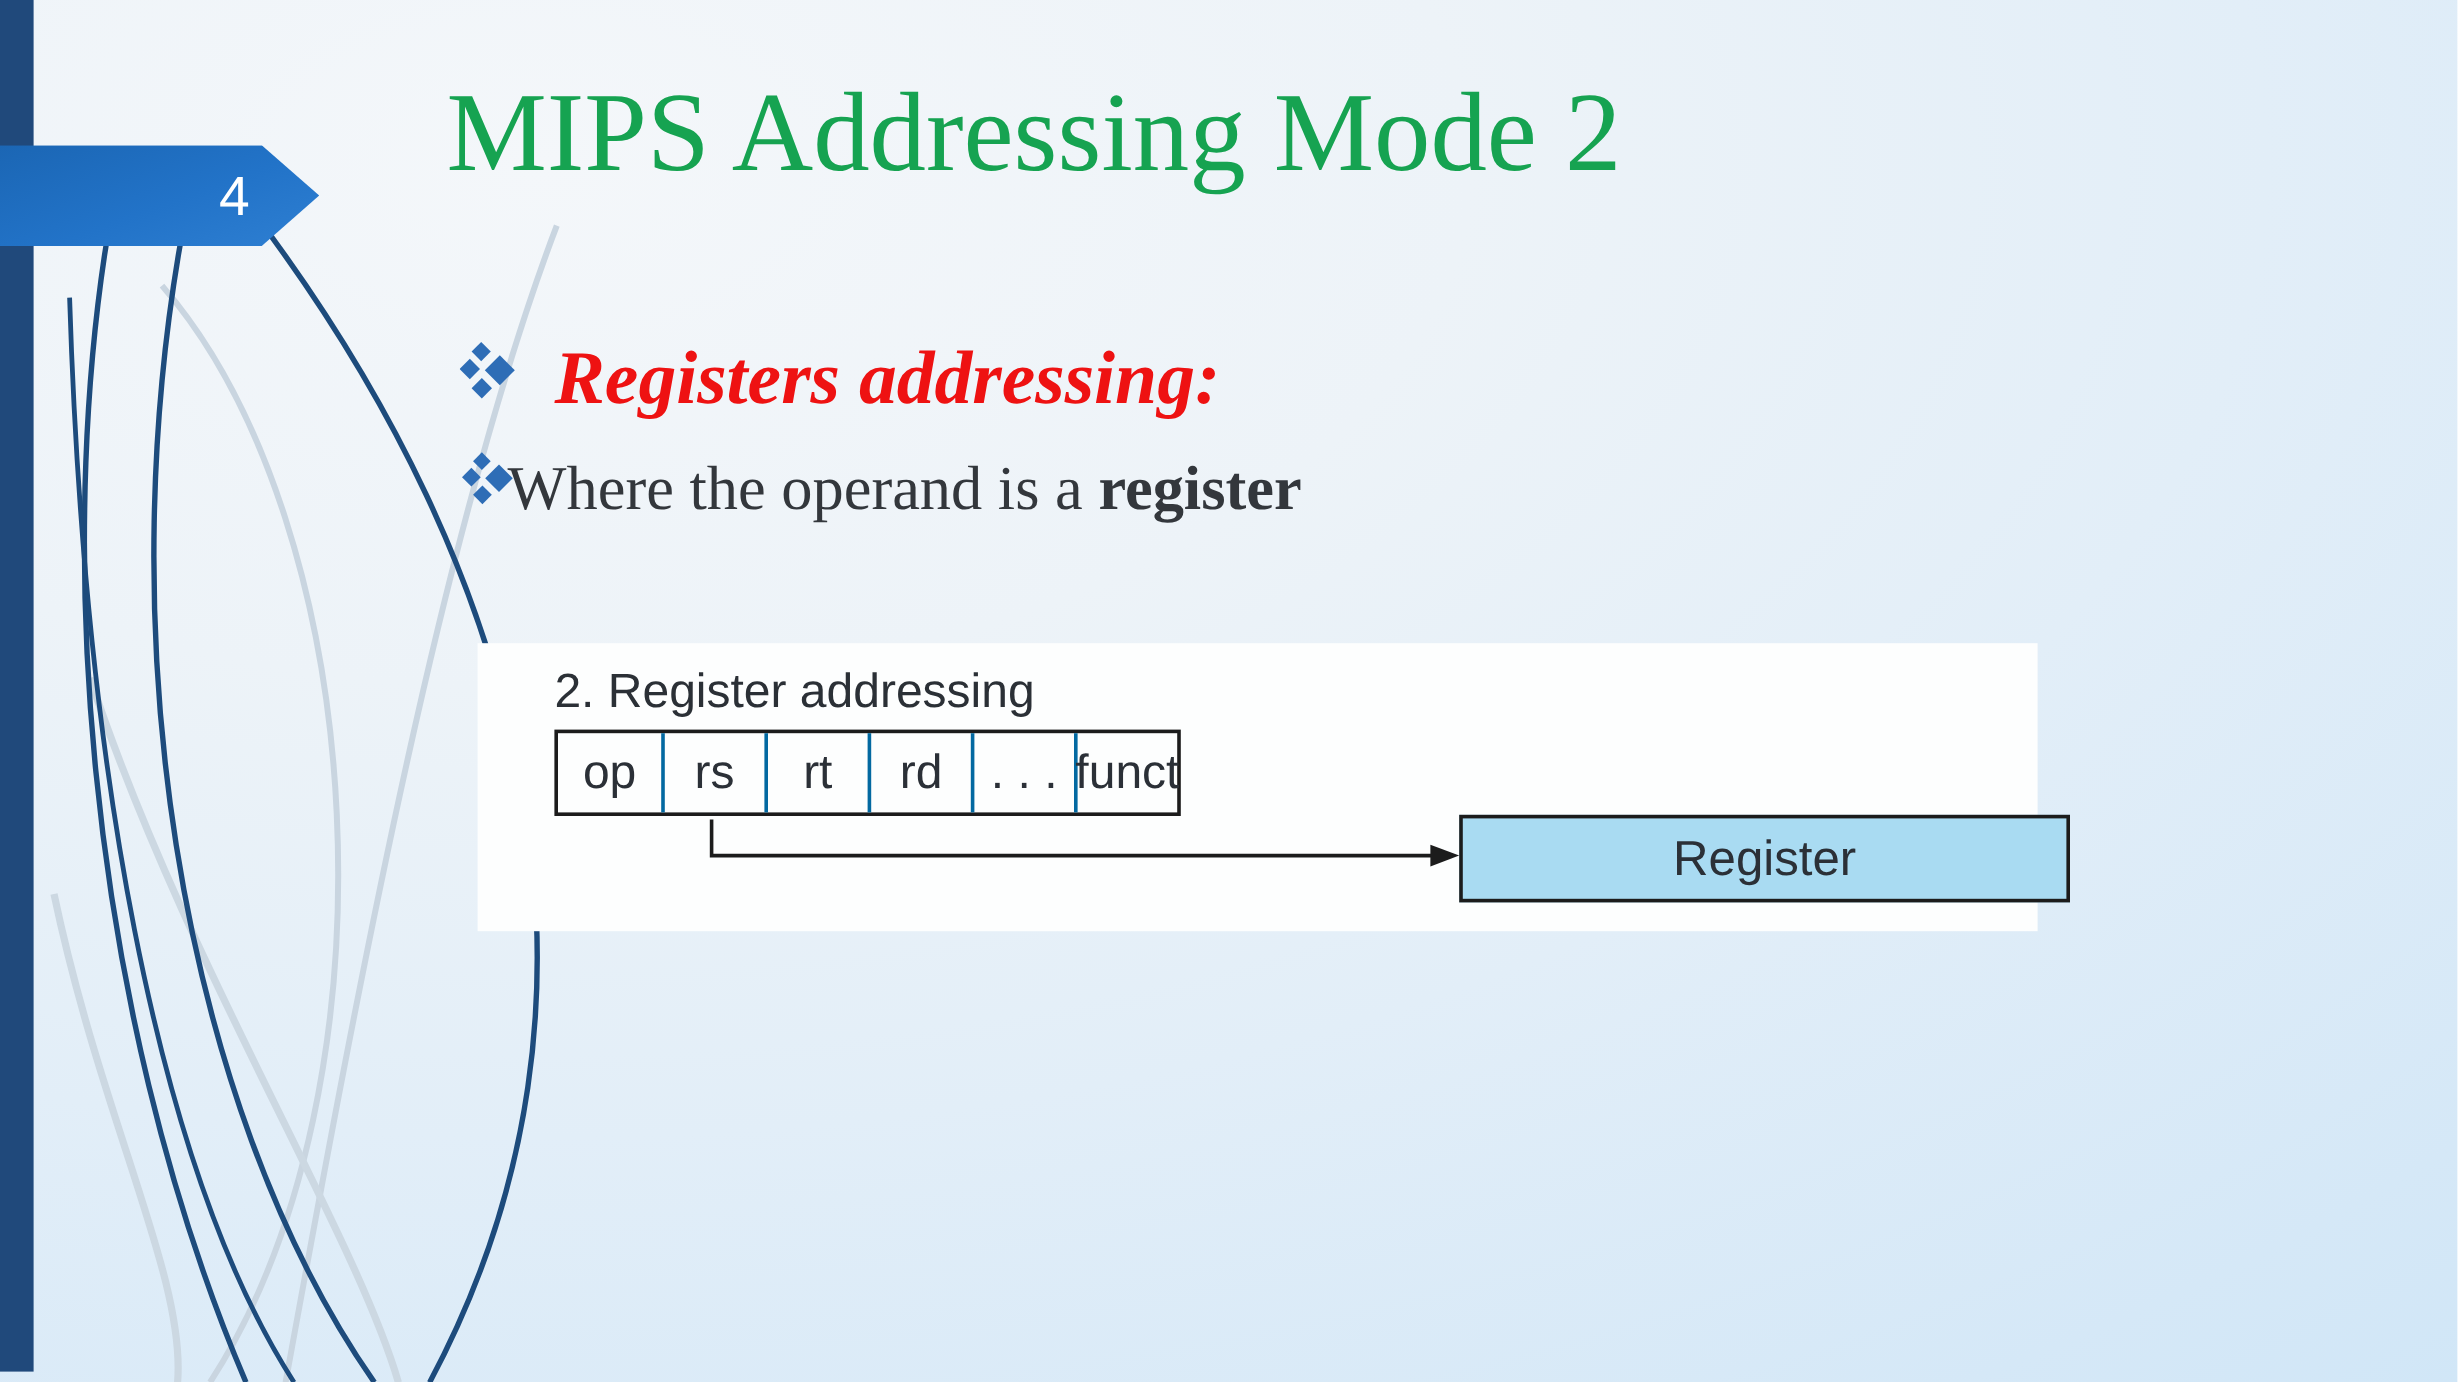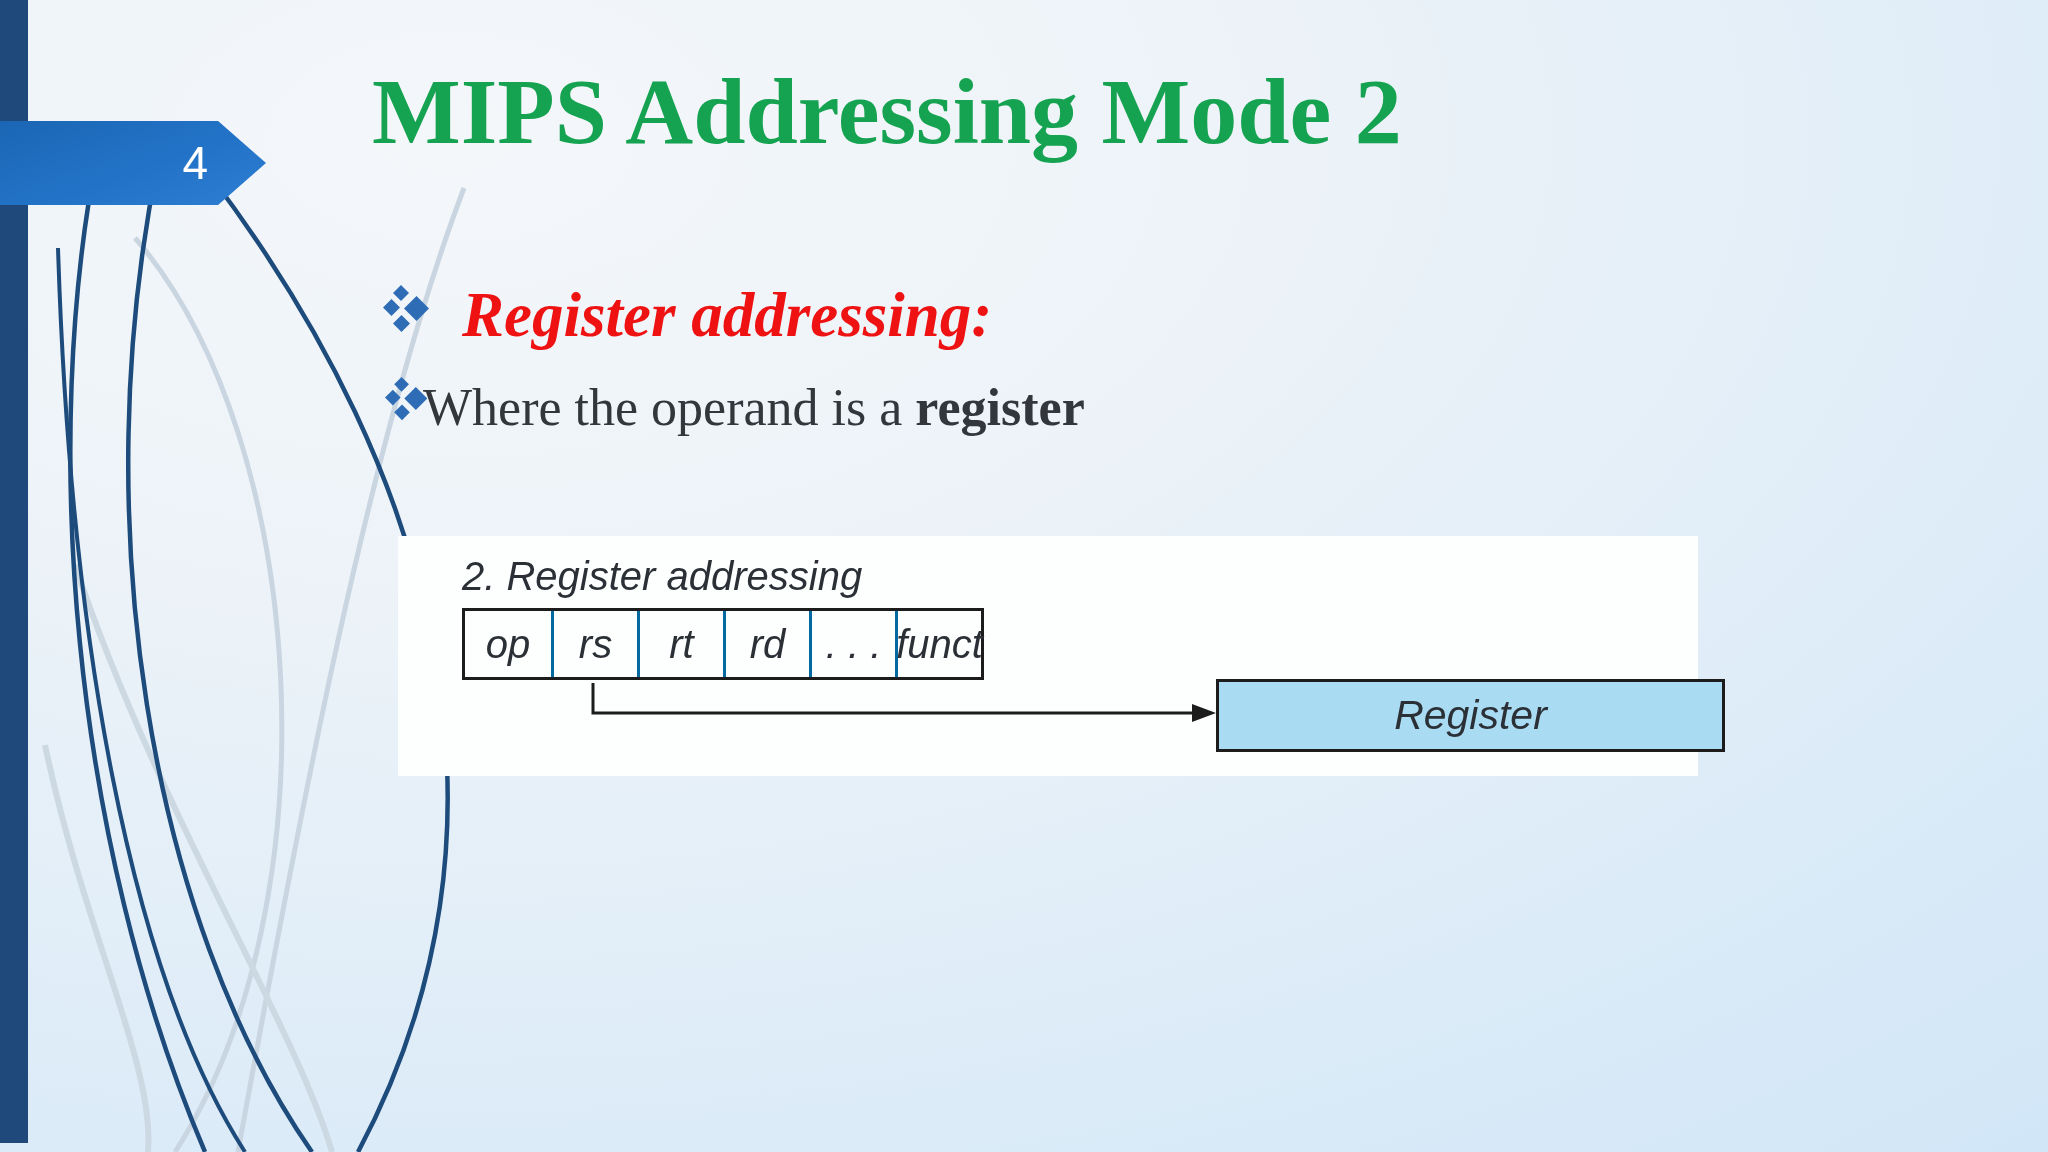--- a/index.html
+++ b/index.html
@@ -22,41 +22,40 @@
     position:absolute; left:0; top:121px; width:266px; height:84px;
     background:linear-gradient(160deg,#1b66b4 0%, #2273c8 55%, #2e7fd2 100%);
     clip-path:polygon(0 0, 82% 0, 100% 50%, 82% 100%, 0 100%);
     display:flex; align-items:center; justify-content:flex-end;
     padding-right:58px;
   }
   .badge-number { color:#ffffff; font-size:46px; font-weight:400; line-height:1; }
   
   .title {
     position:absolute; left:372px; top:62px;
-    font-family:"Liberation Serif", serif; font-weight:bold;
+    font-family:"Liberation Serif", serif; font-weight:normal;
     font-size:94px; line-height:1.06; color:#16a351; white-space:nowrap;
   }
   
   .diamond-icon { position:absolute; display:block; }
   .bullet1-text {
     position:absolute; left:462px; top:284px;
     font-family:"Liberation Serif", serif; font-weight:bold; font-style:italic;
     font-size:63px; color:#ee1212; white-space:nowrap; line-height:1;
   }
   .bullet2-text {
     position:absolute; left:423px; top:382px;
     font-family:"Liberation Serif", serif;
     font-size:52px; color:#33373c; white-space:nowrap; line-height:1;text-align:center;
   }
   .bullet2-text b { font-weight:bold; }
   
   .panel {
     position:absolute; left:398px; top:536px; width:1300px; height:240px;
     background:#fdfefe;
-    font-style:italic;
   }
   .diagram-caption {
     position:absolute; left:64px; top:18px;
     font-size:40px; color:#2b3036; white-space:nowrap;
   }
   .fields {
     position:absolute; left:64px; top:72px; height:72px;
     display:flex; border:3px solid #1c1c1c; background:#fdfefe;
   }
   .field-cell {
@@ -105,21 +104,21 @@
   </div>
 
   <h1 class="title">MIPS Addressing Mode 2</h1>
 
   <svg class="diamond-icon" style="left:383px; top:284px;" width="50" height="50" viewBox="0 0 100 100">
     <polygon points="36,2 52,18 36,34 20,18" fill="#2e6db6"></polygon>
     <polygon points="17,30 34,47 17,64 0,47" fill="#2e6db6"></polygon>
     <polygon points="67,24 92,49 67,74 42,49" fill="#2e6db6"></polygon>
     <polygon points="37,62 54,79 37,96 20,79" fill="#2e6db6"></polygon>
   </svg>
-  <div class="bullet1-text">Register addressing:</div>
+  <div class="bullet1-text">Registers addressing:</div>
 
   <svg class="diamond-icon" style="left:385px; top:376px;" width="46" height="46" viewBox="0 0 100 100">
     <polygon points="36,2 52,18 36,34 20,18" fill="#2e6db6"></polygon>
     <polygon points="17,30 34,47 17,64 0,47" fill="#2e6db6"></polygon>
     <polygon points="67,24 92,49 67,74 42,49" fill="#2e6db6"></polygon>
     <polygon points="37,62 54,79 37,96 20,79" fill="#2e6db6"></polygon>
   </svg>
   <div class="bullet2-text"><span>Where the operand is a </span><b>register</b></div>
 
   <div class="panel">

